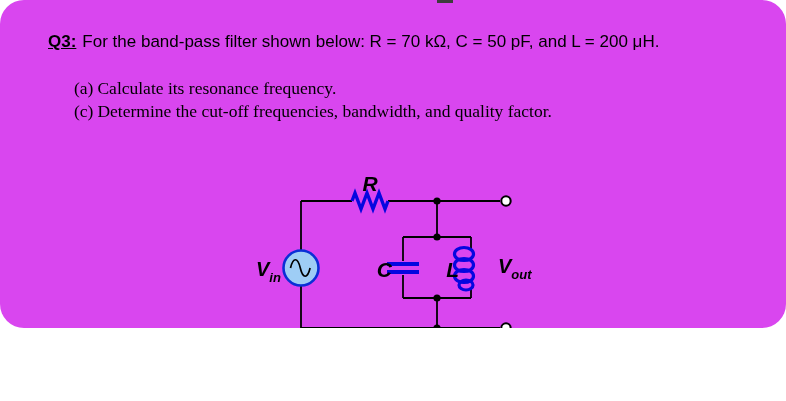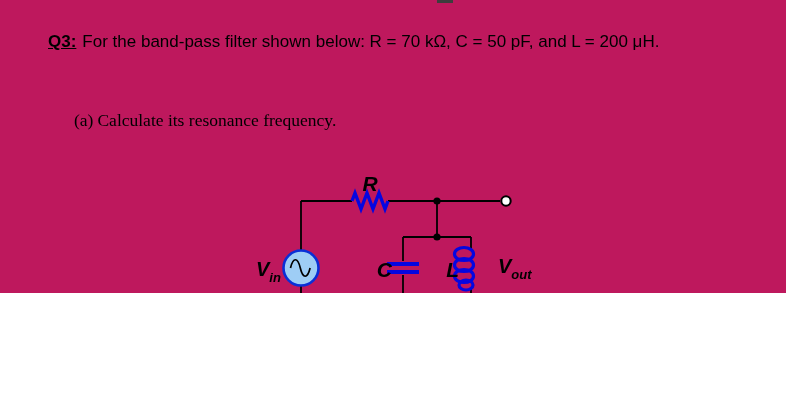--- a/index.html
+++ b/index.html
@@ -3,24 +3,25 @@
 <meta charset="utf-8">
 <style>
   html, body {
     margin: 0;
     padding: 0;
     background: #ffffff;
   }
   .page {
     position: relative;
     width: 786px;
-    height: 293px;
-    background: #be185d;
+    height: 328px;
+    background: #d946ef;
     overflow: hidden;
     font-family: "Liberation Sans", sans-serif;
+    border-radius: 24px;
   }
   .top-fragment {
     position: absolute;
     left: 437px;
     top: 0;
     width: 16px;
     height: 3px;
     background: #3d3d3d;
   }
   .heading {
@@ -41,21 +42,20 @@
   }
   .parts {
     position: absolute;
     left: 74px;
     top: 77px;
     width: 660px;
     font-family: "Liberation Serif", serif;
     font-size: 17.5px;
     line-height: 23px;
     color: #000000;
-    margin-top: 32px;
   }
   .part { white-space: nowrap; }
   .part .marker { margin-right: 4px; }
   .circuit-svg {
     position: absolute;
     left: 0;
     top: 0;
   }
 </style>
 </head>
@@ -65,20 +65,23 @@
 
   <div class="top-fragment"></div>
 
   <div class="heading">
     <span class="qlabel">Q3:</span><span class="qtext">For the band-pass filter shown below: R = 70 kΩ, C = 50 pF, and L = 200 μH.</span>
   </div>
 
   <div class="parts">
     <div class="part">
       <span class="marker">(a)</span><span>Calculate its resonance frequency.</span>
+    </div>
+    <div class="part">
+      <span class="marker">(c)</span><span>Determine the cut-off frequencies, bandwidth, and quality factor.</span>
     </div>
   </div>
 
   <svg class="circuit-svg" width="786" height="401" viewBox="0 0 786 401">
 
     <g stroke="#000000" stroke-width="1.8" fill="none">
       <path d="M301,201 H352"></path>
       <path d="M388,201 H500"></path>
       <path d="M301,201 V250"></path>
       <path d="M301,286 V328"></path>

